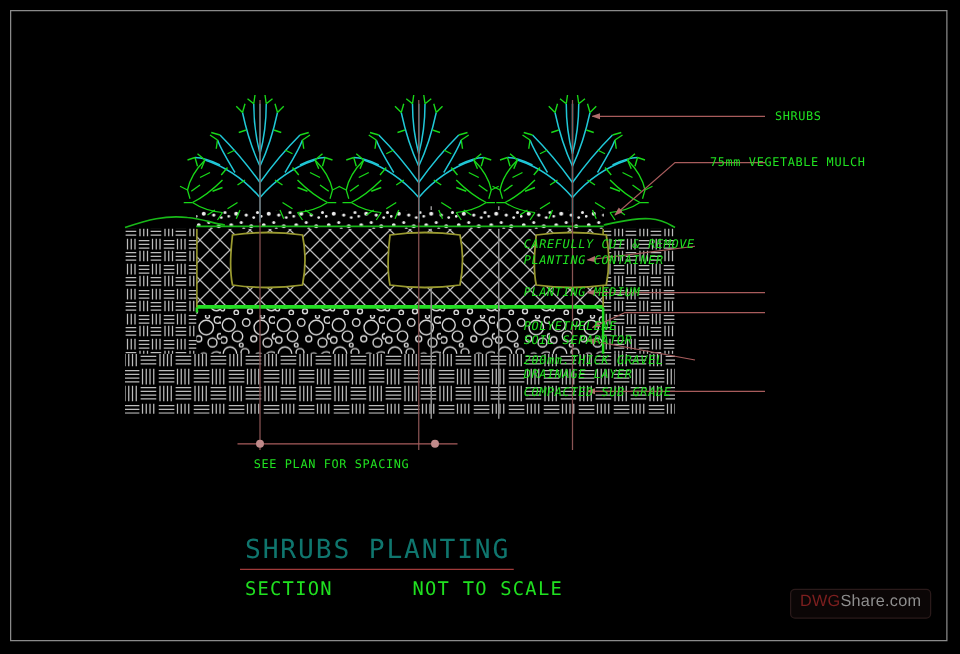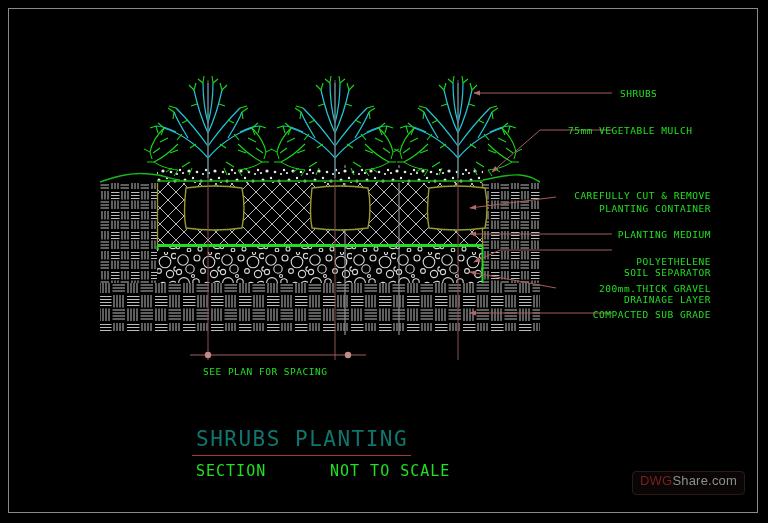--- a/index.html
+++ b/index.html
@@ -4,21 +4,21 @@
 <style>
   html,body{margin:0;padding:0;background:#000;}
   body{width:768px;height:523px;overflow:hidden;
        font-family:"DejaVu Sans Mono","Liberation Mono",monospace;}
   #stage{position:relative;width:768px;height:523px;background:#000;}
   #frame{position:absolute;left:8px;top:8px;width:750px;height:505px;
          border:1px solid #8a8a8a;box-sizing:border-box;}
   svg#cad{position:absolute;left:0;top:0;width:768px;height:523px;}
   .lbl{position:absolute;color:#20e020;font-size:9.5px;letter-spacing:.5px;
        white-space:nowrap;line-height:12px;}
-  .lbl.r{text-align:right;}
+  .lbl.r{text-align:left;font-style:italic;}
   #title{position:absolute;left:196px;top:427px;color:#0f766e;
          font-size:21px;letter-spacing:1.5px;white-space:nowrap;}
   #titlerule{position:absolute;left:192px;top:455px;width:219px;height:1px;
              background:#a03a3a;}
   #sect{position:absolute;left:196px;top:462px;color:#20e020;font-size:15px;
         letter-spacing:1px;white-space:nowrap;}
   #nts{position:absolute;left:330px;top:462px;color:#20e020;font-size:15px;
        letter-spacing:1px;white-space:nowrap;}
   #spacing{position:absolute;left:203px;top:366px;color:#20e020;font-size:9.5px;
            letter-spacing:.5px;white-space:nowrap;}

